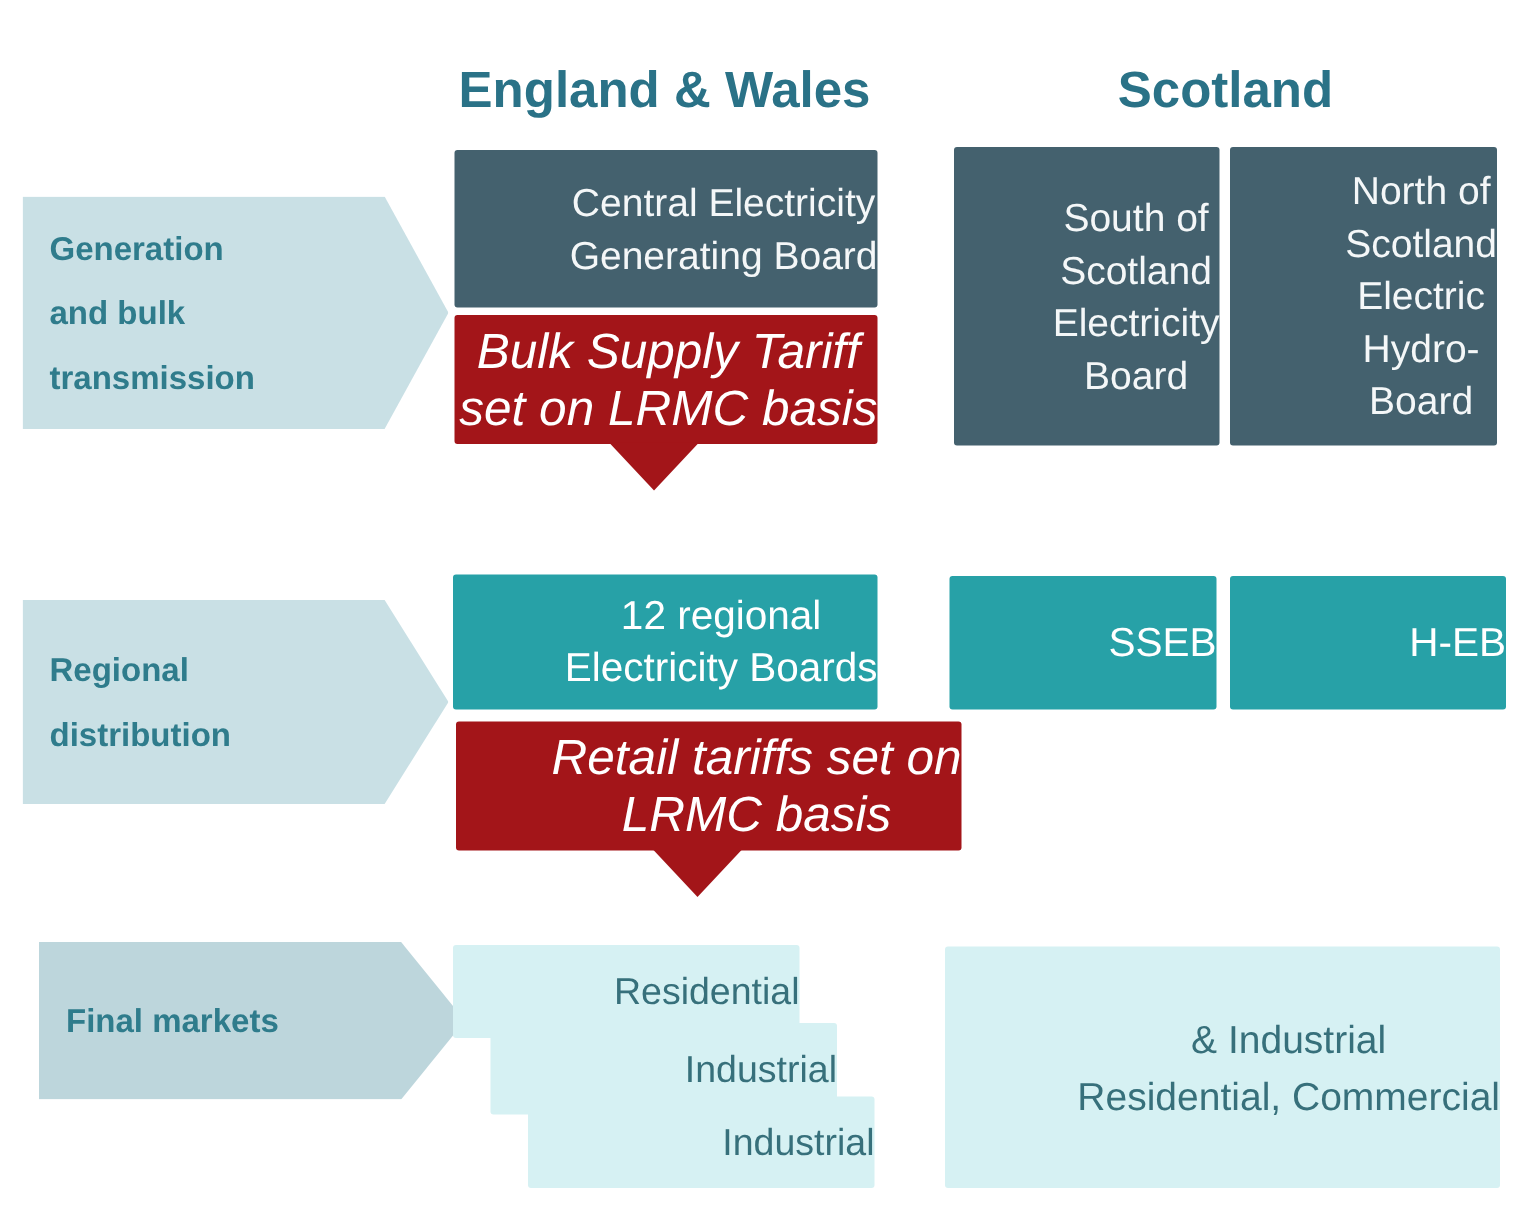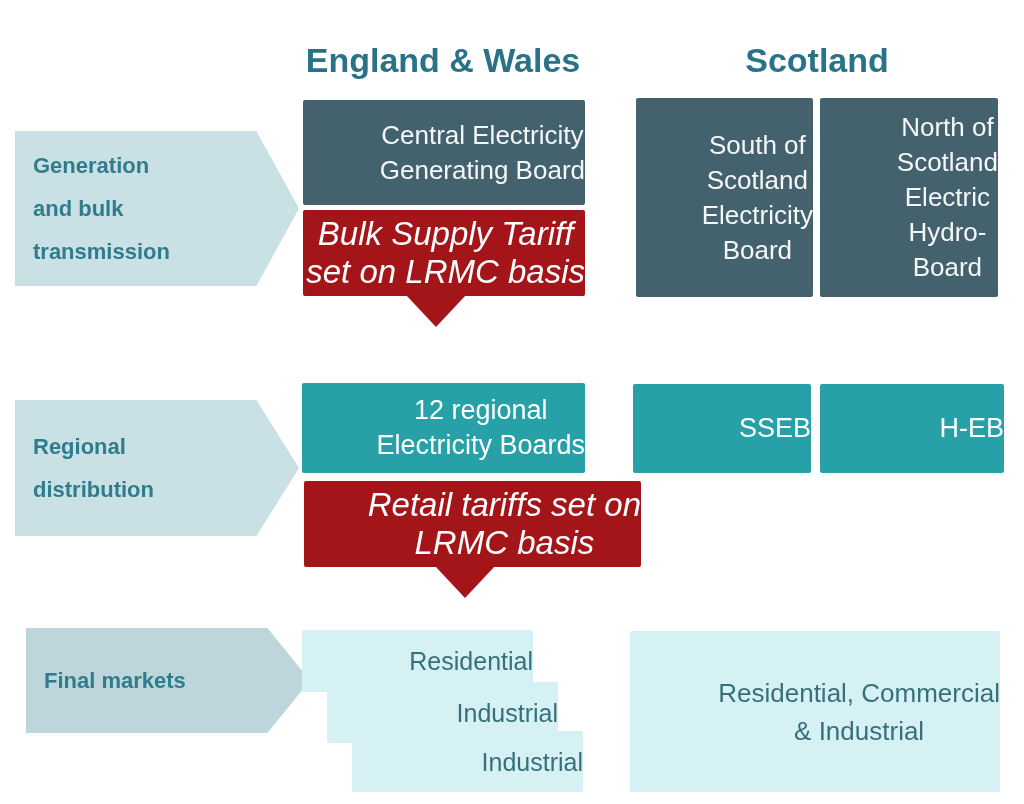--- a/index.html
+++ b/index.html
@@ -161,18 +161,18 @@
   <div class="box light com">
     <div>Industrial</div>
   </div>
 
   <div class="box light ind">
     <div>Industrial</div>
   </div>
 
   <div class="box light scotfinal">
     <div>
+        <div>&amp; Industrial</div>
         <div>Residential, Commercial</div>
-        <div>&amp; Industrial</div>
       </div>
   </div>
 
 </div>
 
 </body></html>

